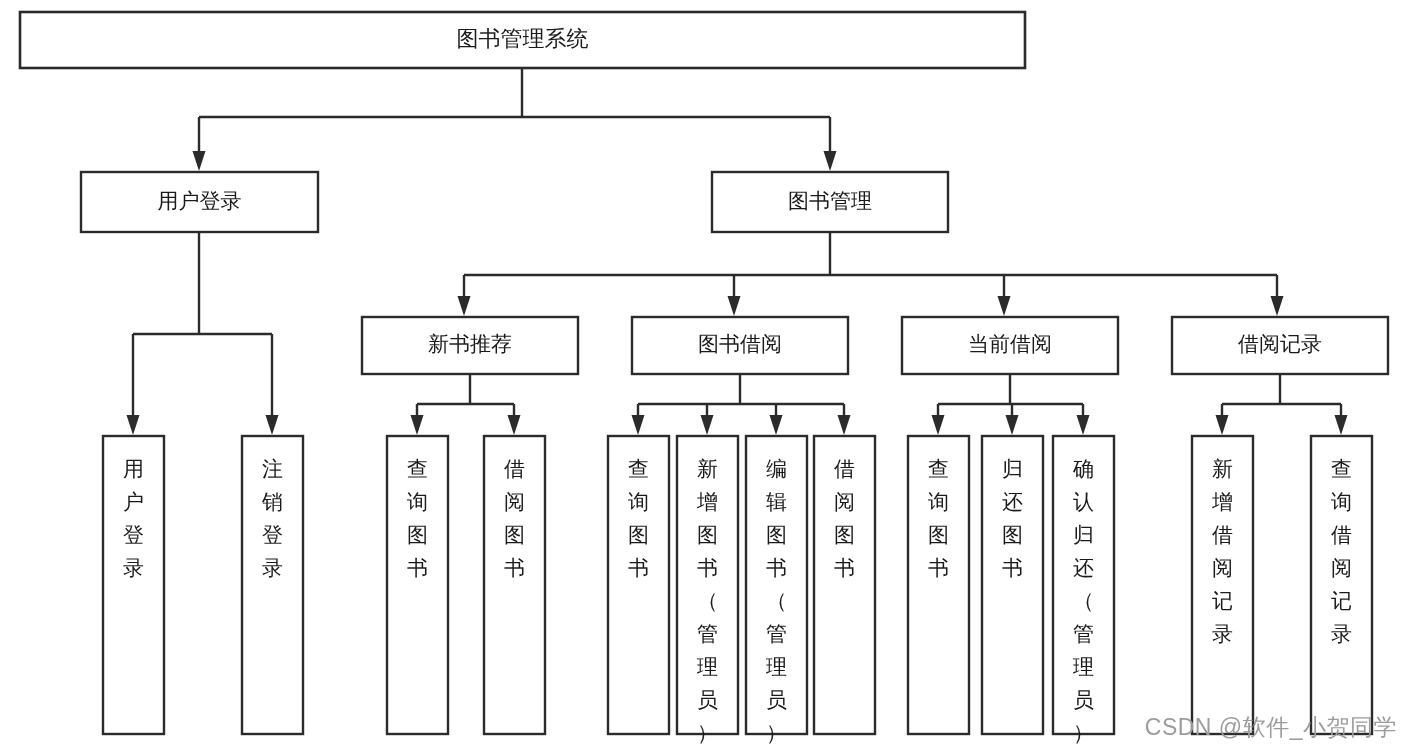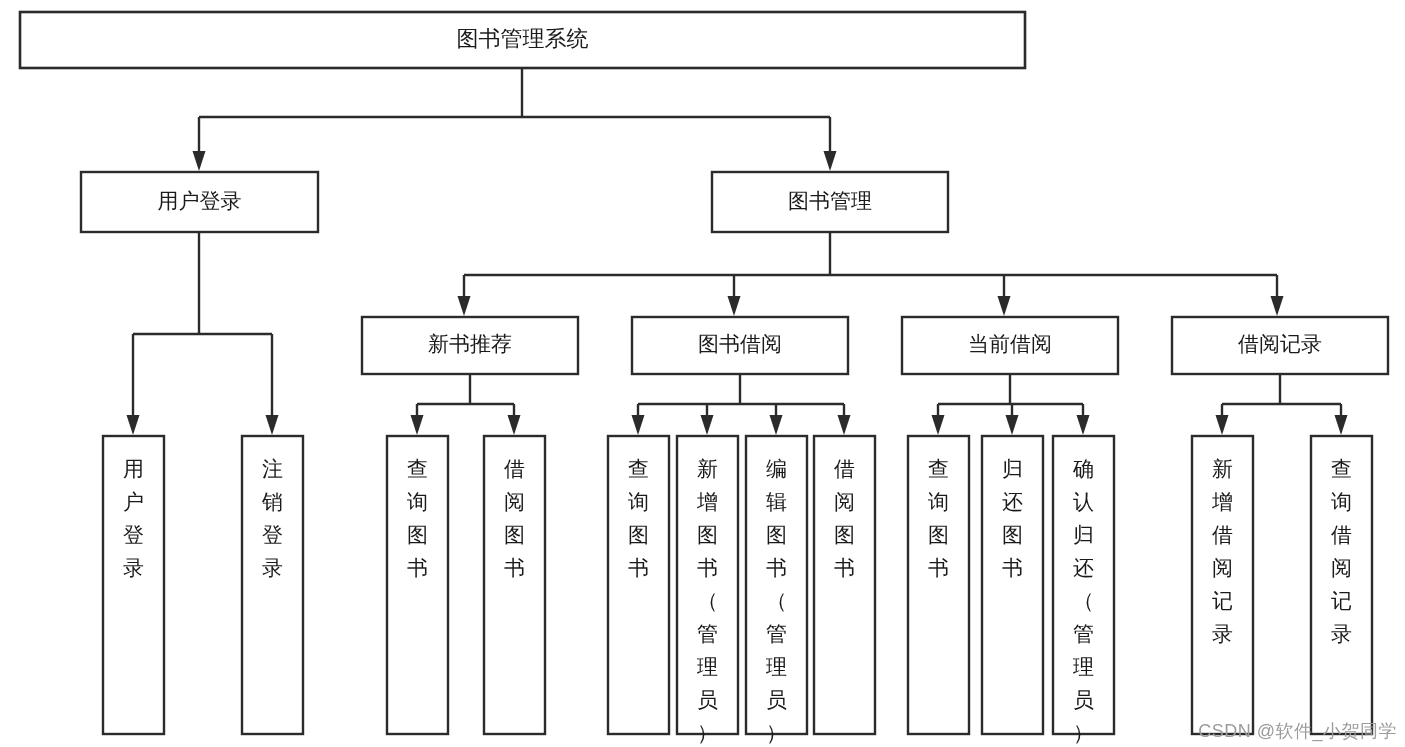--- a/index.html
+++ b/index.html
@@ -62,21 +62,21 @@
   }
   .node-label-vertical {
     font-size: 21px;
     text-anchor: middle;
   }
   .watermark {
     position: absolute;
     right: 8px;
     bottom: 4px;
     font-family: "Liberation Sans", "DejaVu Sans", sans-serif;
-    font-size: 18px;
+    font-size: 23px;
     color: #9c9c9c;
     letter-spacing: 0.5px;
     user-select: none;
     pointer-events: none;
   }
 </style>
 </head>
 <body>
 
 <div id="chart-root">

